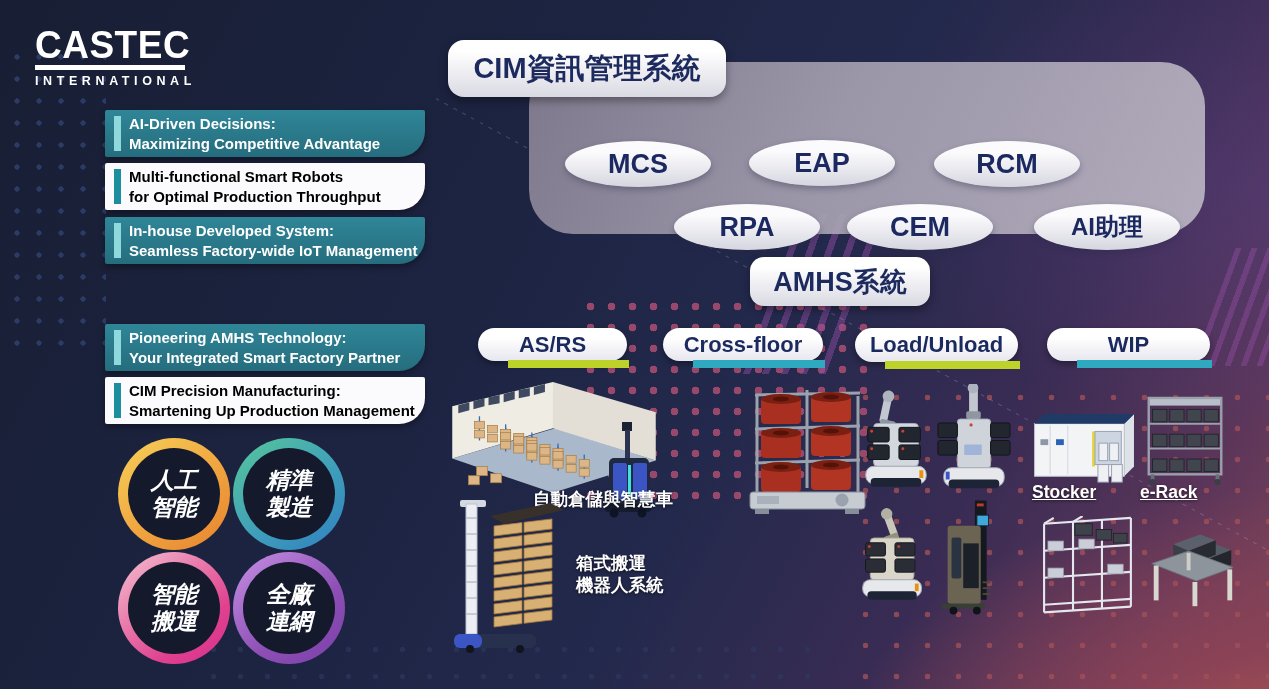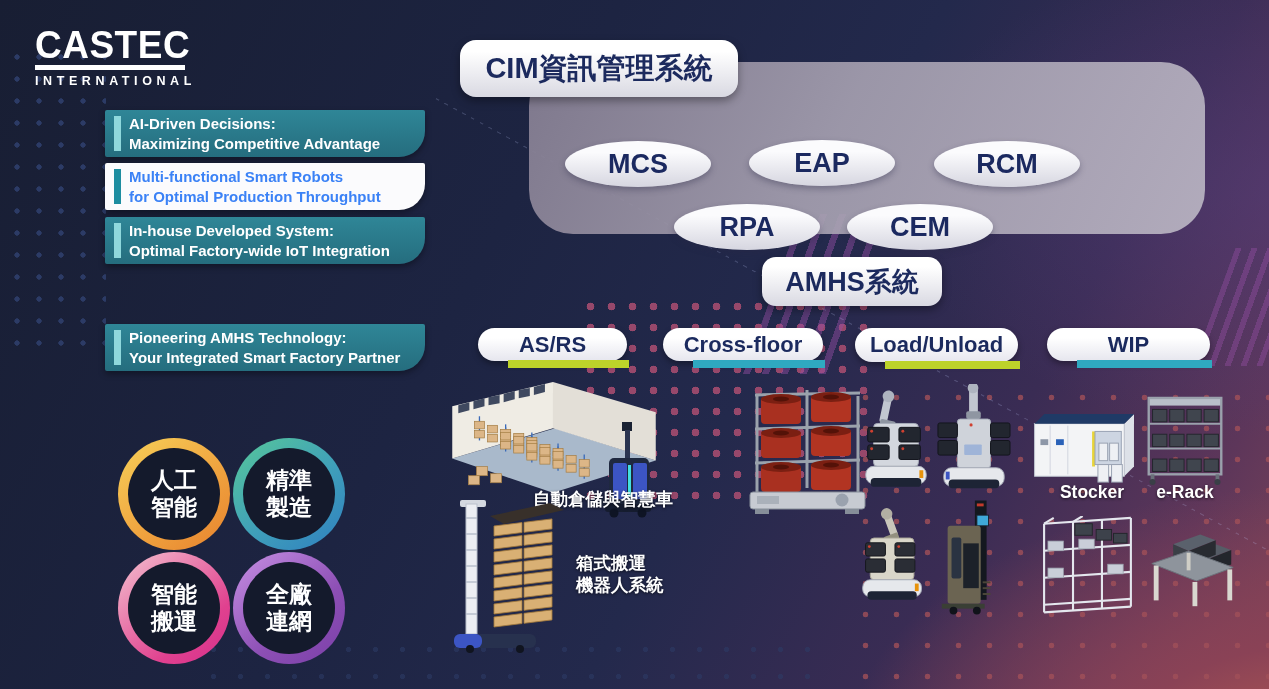--- a/index.html
+++ b/index.html
@@ -33,57 +33,57 @@
   .logo-name{font-size:37px;font-weight:900;letter-spacing:.5px;line-height:38px;transform:scaleY(1.06);}
   .logo-bar{width:150px;height:5px;background:#fff;margin-top:1px;}
   .logo-sub{font-size:12.5px;font-weight:700;letter-spacing:4.6px;margin-top:4px;}
   
   .banner{position:absolute;left:105px;width:320px;height:47px;border-radius:2px 2px 26px 2px;
     display:flex;flex-direction:column;justify-content:center;padding-left:24px;box-sizing:border-box;
     box-shadow:0 3px 6px rgba(0,0,0,.35);}
   .banner:before{content:"";position:absolute;left:9px;top:6px;bottom:6px;width:7px;}
   .banner.teal{background:linear-gradient(180deg,#2f8494,#28URA 100%);background:linear-gradient(180deg,#2f8697,#256d7e);color:#fff;}
   .banner.teal:before{background:#8fd8dc;}
-  .banner.white{background:#fbfbfd;color:#3b82f6;}
+  .banner.white{background:#fbfbfd;color:#000000;}
   .banner.white:before{background:#1d8da0;}
   .banner span{display:block;font-size:15px;font-weight:800;line-height:20px;white-space:nowrap;}
   
-  .vcircle{position:absolute;width:112px;height:112px;border-radius:50%;padding:0;}
+  .vcircle{position:absolute;width:112px;height:112px;border-radius:50%;padding:0;font-style:italic;}
   .vcircle .ring{position:absolute;inset:0;border-radius:50%;}
   .vcircle .core{position:absolute;inset:10px;border-radius:50%;background:#141a2c;
     display:flex;flex-direction:column;align-items:center;justify-content:center;color:#fff;
     font-size:23px;font-weight:800;line-height:27px;}
   .ring.orange{background:linear-gradient(140deg,#f6cd57 5%,#efa03d 60%,#e7822e);}
   .ring.tealblue{background:linear-gradient(140deg,#55c49c 5%,#3f9fba 55%,#2f7fc0);}
   .ring.pink{background:linear-gradient(140deg,#f2b9cb 5%,#e0418f 70%,#d62f8c);}
   .ring.purple{background:linear-gradient(140deg,#c28be0 5%,#8d4fb5 60%,#7a3fa8);}
   
   .cim-panel{position:absolute;left:529px;top:62px;width:676px;height:172px;border-radius:44px;
     background:linear-gradient(115deg,rgba(132,125,145,.95) 0%,rgba(168,162,178,.90) 45%,rgba(186,181,195,.92) 100%);}
   .cim-title,.amhs-title{position:absolute;display:flex;align-items:center;justify-content:center;
     background:linear-gradient(180deg,#ffffff 20%,#d9d9e2);border-radius:16px;color:#1c2a5e;
-    box-shadow:0 4px 8px rgba(0,0,0,.35);margin-left:12px;}
+    box-shadow:0 4px 8px rgba(0,0,0,.35);}
   .cim-title{left:448px;top:40px;width:278px;height:57px;font-size:29px;font-weight:800;}
   .amhs-title{left:750px;top:257px;width:180px;height:49px;font-size:27px;font-weight:800;border-radius:14px;}
   .module-pill{position:absolute;width:146px;height:46px;border-radius:50%;
     background:linear-gradient(180deg,#fbfbfd 25%,#d6d6e0);display:flex;align-items:center;justify-content:center;
     color:#1b2960;font-size:27px;font-weight:700;box-shadow:0 3px 6px rgba(40,40,70,.35);margin-top:28px;}
   .module-pill.small{font-size:24px;}
   
   .tab{position:absolute;height:33px;border-radius:17px;background:linear-gradient(180deg,#ffffff 30%,#e6e6ee);
     display:flex;align-items:center;justify-content:center;color:#1b2a5e;font-size:22px;font-weight:800;
     box-shadow:0 3px 6px rgba(0,0,0,.35);}
   .tab-bar{position:absolute;bottom:-7px;left:30px;right:-2px;height:8px;}
   .tab-bar.lime{background:#bdd32a;}
   .tab-bar.cyan{background:#2fa9c0;}
   
   .illus{position:absolute;}
   .caption{position:absolute;color:#fff;font-weight:700;font-size:17.5px;line-height:22px;
     text-shadow:0 1px 3px rgba(0,0,0,.65);white-space:nowrap;}
-  .caption.center{text-align:center;}
+  .caption.center{text-align:left;text-decoration:underline;}
 </style>
 </head>
 <body>
 
 <div class="stage">
 
   <div class="dots dots-navy-1"></div>
   <div class="dots dots-navy-2"></div>
   <div class="dots dots-pink-1"></div>
   <div class="dots dots-red-1"></div>
@@ -100,25 +100,29 @@
   <div class="banner teal" style="top:110px">
     <span>AI-Driven Decisions:</span>
     <span>Maximizing Competitive Advantage</span>
   </div>
   <div class="banner white" style="top:163px">
     <span>Multi-functional Smart Robots</span>
     <span>for Optimal Production Throughput</span>
   </div>
   <div class="banner teal" style="top:217px">
     <span>In-house Developed System:</span>
-    <span>Optimal Factory-wide IoT Integration</span>
+    <span>Seamless Factory-wide IoT Management</span>
   </div>
   <div class="banner teal" style="top:324px">
     <span>Pioneering AMHS Technology:</span>
     <span>Your Integrated Smart Factory Partner</span>
+  </div>
+  <div class="banner white" style="top:377px">
+    <span>CIM Precision Manufacturing:</span>
+    <span>Smartening Up Production Management</span>
   </div>
 
   <div class="vcircle" style="left:118px;top:438px">
     <div class="ring orange"></div>
     <div class="core">
       <span>人工</span>
       <span>智能</span>
     </div>
   </div>
   <div class="vcircle" style="left:233px;top:438px">
@@ -143,20 +147,21 @@
     </div>
   </div>
 
   <div class="cim-panel"></div>
   <div class="cim-title">CIM資訊管理系統</div>
   <div class="module-pill" style="left:565px;top:113px">MCS</div>
   <div class="module-pill" style="left:749px;top:112px">EAP</div>
   <div class="module-pill" style="left:934px;top:113px">RCM</div>
   <div class="module-pill" style="left:674px;top:176px">RPA</div>
   <div class="module-pill" style="left:847px;top:176px">CEM</div>
+  <div class="module-pill small" style="left:1034px;top:176px">AI助理</div>
 
   <div class="amhs-title">AMHS系統</div>
 
   <div class="tab" style="left:478px;top:328px;width:149px">
     <span>AS/RS</span>
     <div class="tab-bar lime"></div>
   </div>
   <div class="tab" style="left:663px;top:328px;width:160px">
     <span>Cross-floor</span>
     <div class="tab-bar cyan"></div>

